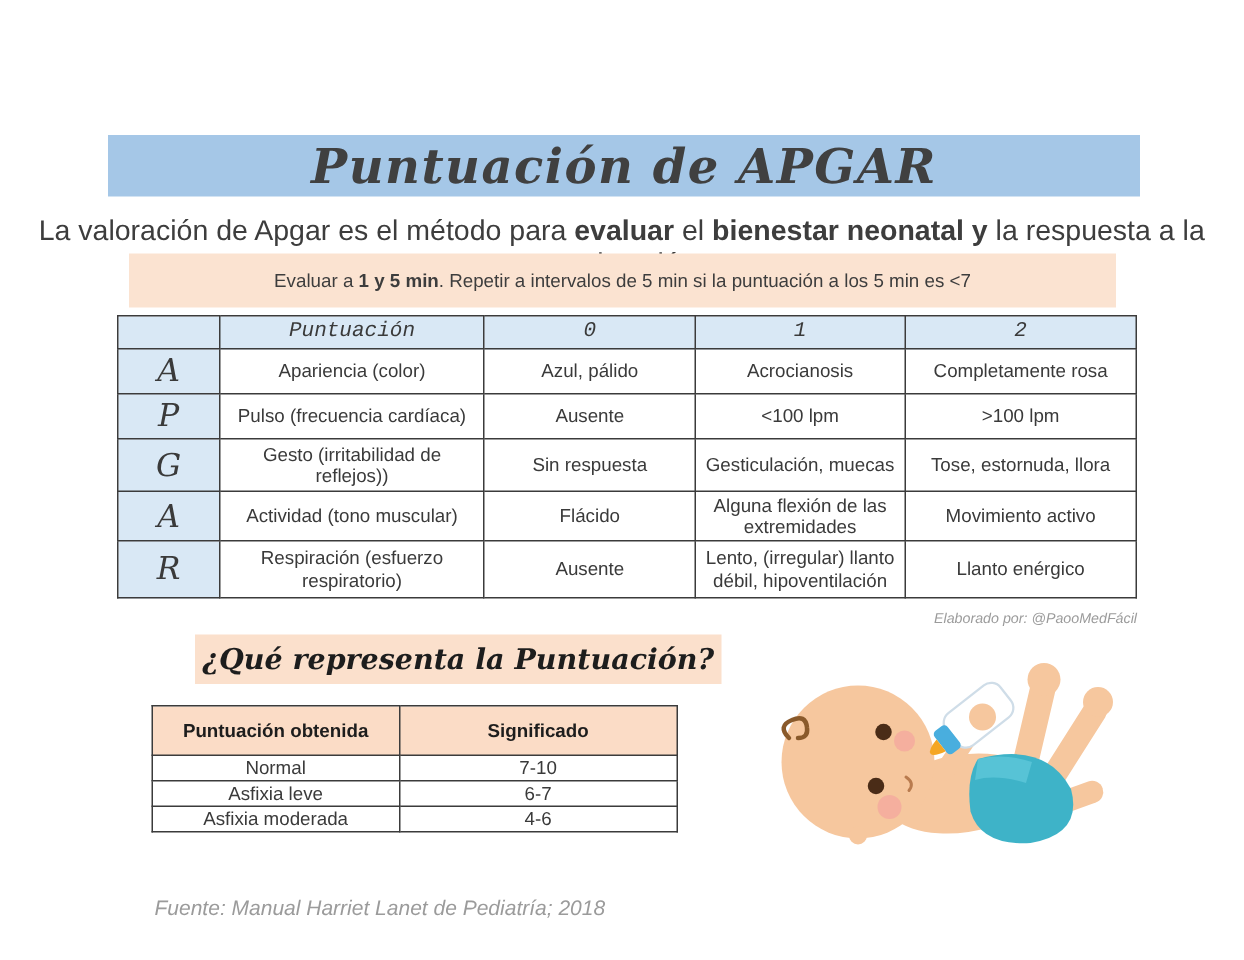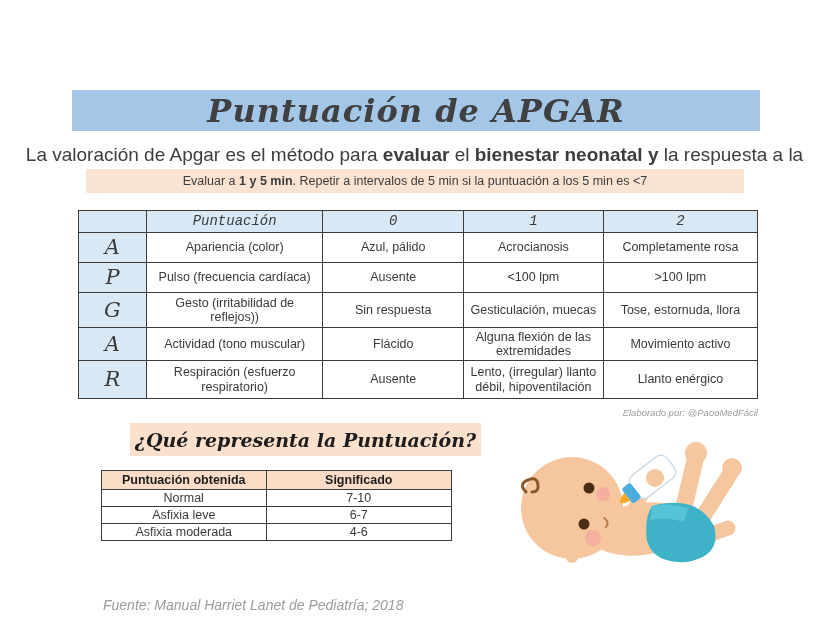--- a/index.html
+++ b/index.html
@@ -33,21 +33,21 @@
     position: absolute;
     left: 0; top: 144px;
     width: 100%;
     text-align: center;
     font-size: 19px;
     color: #3d3d3d;
   }
   .eval-banner {
     position: absolute;
     left: 86px; top: 169px;
-    width: 658px; height: 24px;
+    width: 658px; height: 36px;
     background: #fbe3d1;
     display: flex; align-items: center; justify-content: center;
     font-size: 12.5px;
     color: #3d3d3d;
   }
   b { font-weight: 700; }
 
   table.apgar {
     position: absolute;
     left: 78px; top: 210px;
@@ -102,21 +102,21 @@
   table.score td {
     border: 1.6px solid #3b3b3b;
     text-align: center;
     vertical-align: middle;
     height: 17px;
     padding: 0 4px;
   }
   table.score tr.head td {
     background: #fbdcc6;
     font-weight: 700;
-    height: 19px;
+    height: 33px;
     color: #1d1d1d;
   }
   .source {
     position: absolute;
     left: 103px; top: 597px;
     font-size: 14px;
     font-style: italic;
     color: #9b9b9b;
   }
   .download {

